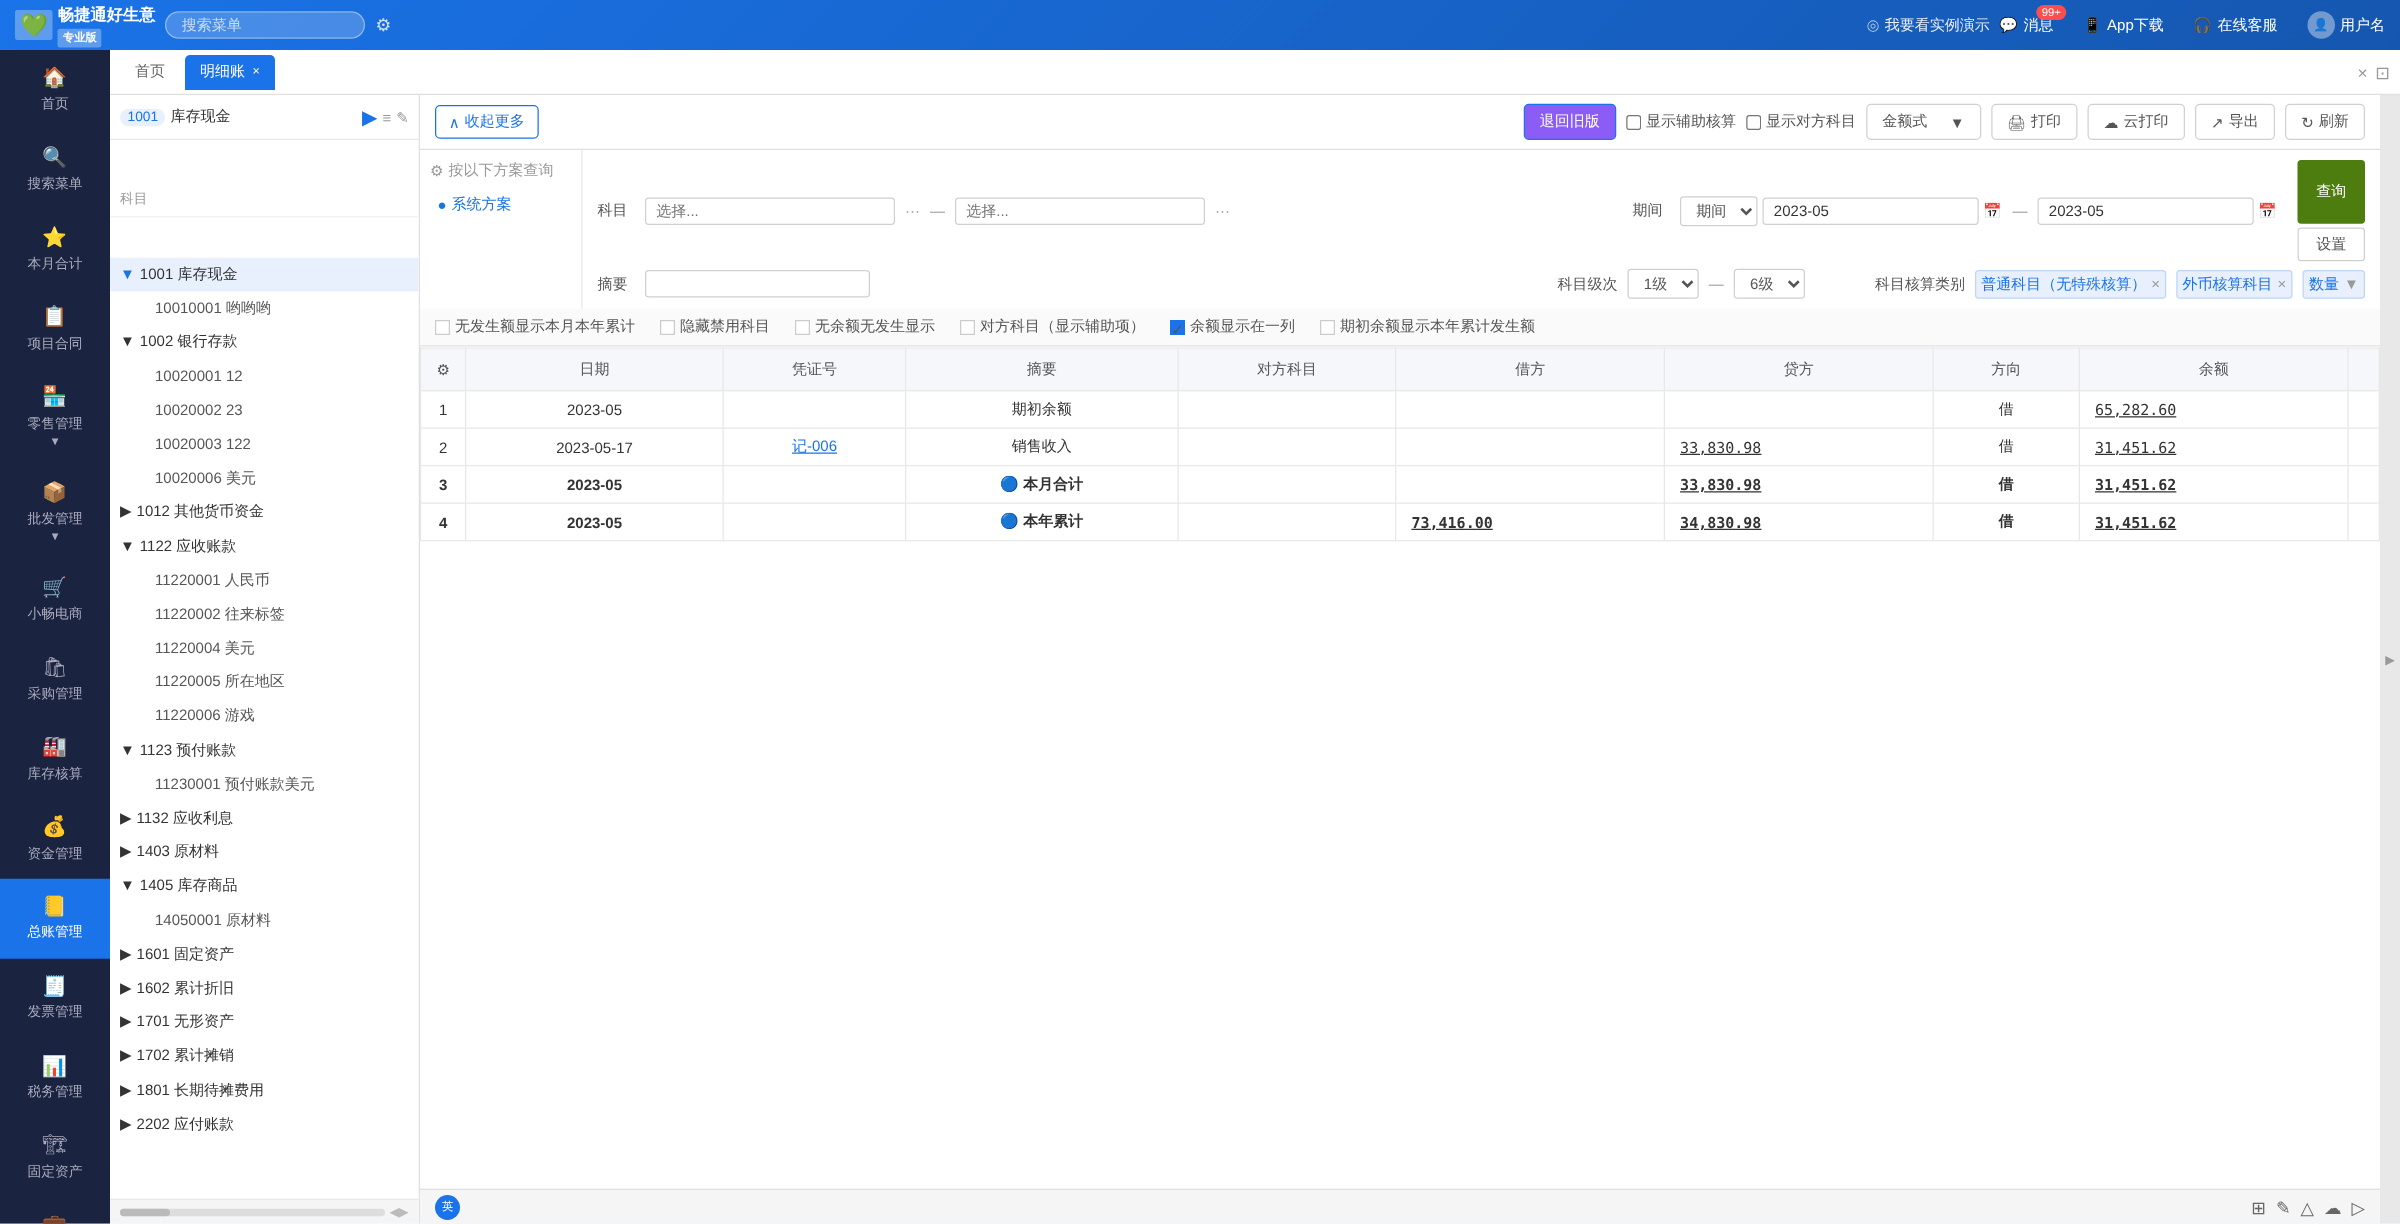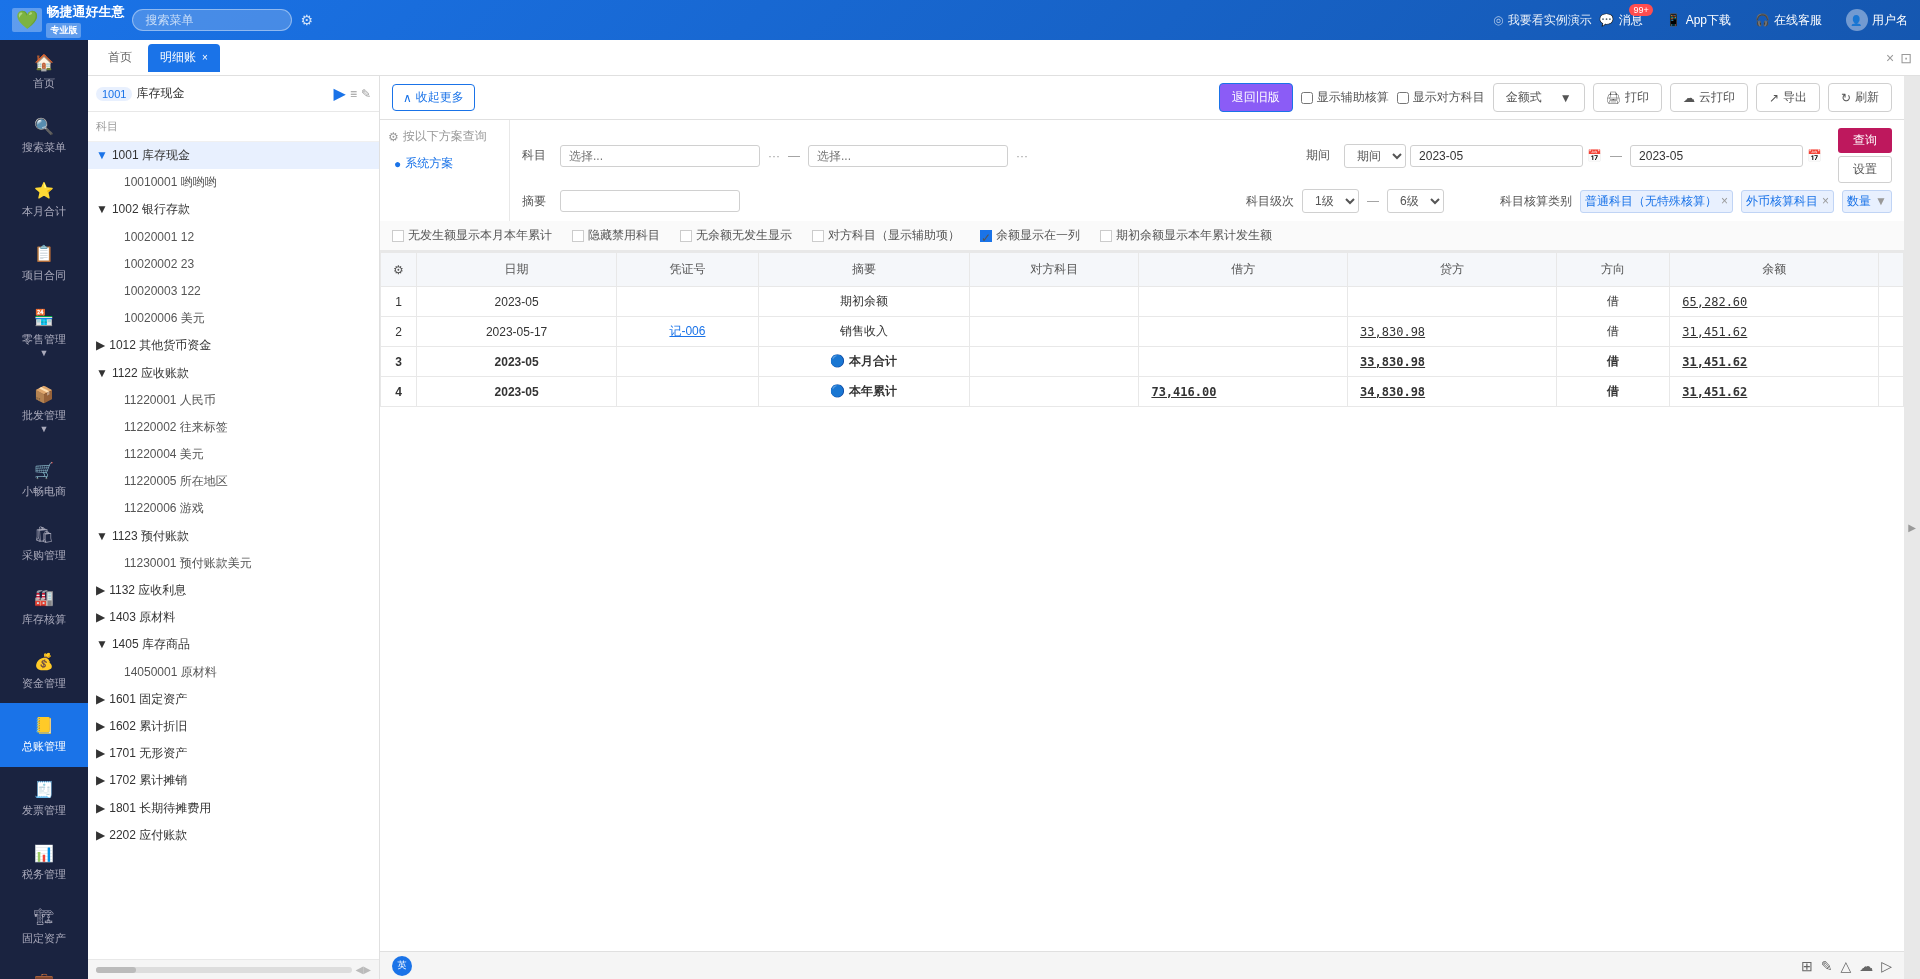--- a/index.html
+++ b/index.html
@@ -104,27 +104,28 @@
       color: white;
     }
     .tab-close { font-size: 10px; cursor: pointer; }
     .tab-expand { font-size: 14px; cursor: pointer; color: #999; margin-left: auto; }
 
     
     .inner-content { flex: 1; display: flex; overflow: hidden; }
 
     
     .left-panel {
-      width: 292px;
+      width: 248px;
       background: white;
       border-right: 1px solid #e0e0e0;
       display: flex;
       flex-direction: column;
       flex-shrink: 0;
       overflow: hidden;
+      gap: 32px;
     }
     .left-panel-header {
       height: 36px;
       display: flex;
       align-items: center;
       padding: 0 8px;
       border-bottom: 1px solid #e8e8e8;
       gap: 4px;
     }
     .account-selector {
@@ -702,21 +703,21 @@
                   </select>
                   <input class="period-input" type="text" value="2023-05" style="">
                   <span class="cal-icon">📅</span>
                 </div>
                 <span class="filter-dash">—</span>
                 <div class="period-wrapper">
                   <input class="period-input" type="text" value="2023-05" style="">
                   <span class="cal-icon">📅</span>
                 </div>
                 <div style="display:flex;flex-direction:column;gap:3px;margin-left:8px;">
-                  <button style="padding:4px 14px;background:#be185d;color:white;border:none;border-radius:3px;cursor:pointer;font-size:12px;font-family:Liberation Serif, serif;">查询</button>
+                  <button style="padding:17px 14px;background:#4d7c0f;color:white;border:none;border-radius:3px;cursor:pointer;font-size:12px;font-family:Liberation Serif, serif;">查询</button>
                   <button style="padding:4px 14px;background:white;color:#555;border:1px solid #d0d0d0;border-radius:3px;cursor:pointer;font-size:12px;">设置</button>
                 </div>
               </div>
 
               <div class="filter-row">
                 <span class="filter-label">摘要</span>
                 <input class="filter-input" type="text" style="min-width: 180px;">
                 <div style="flex:1;"></div>
                 <span class="filter-label">科目级次</span>
                 <select class="filter-select">

